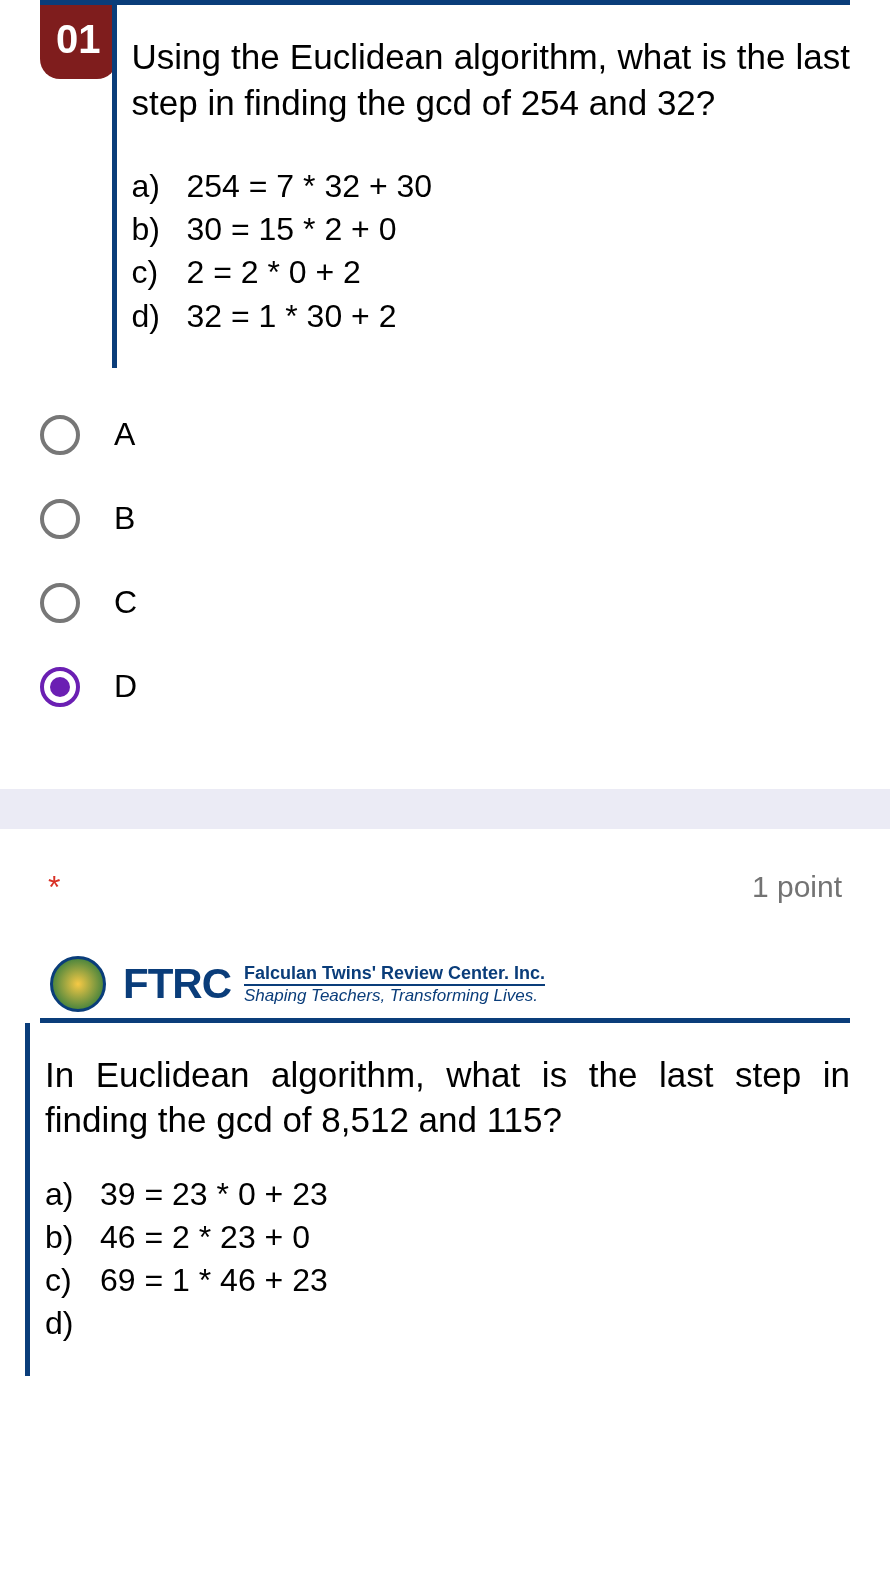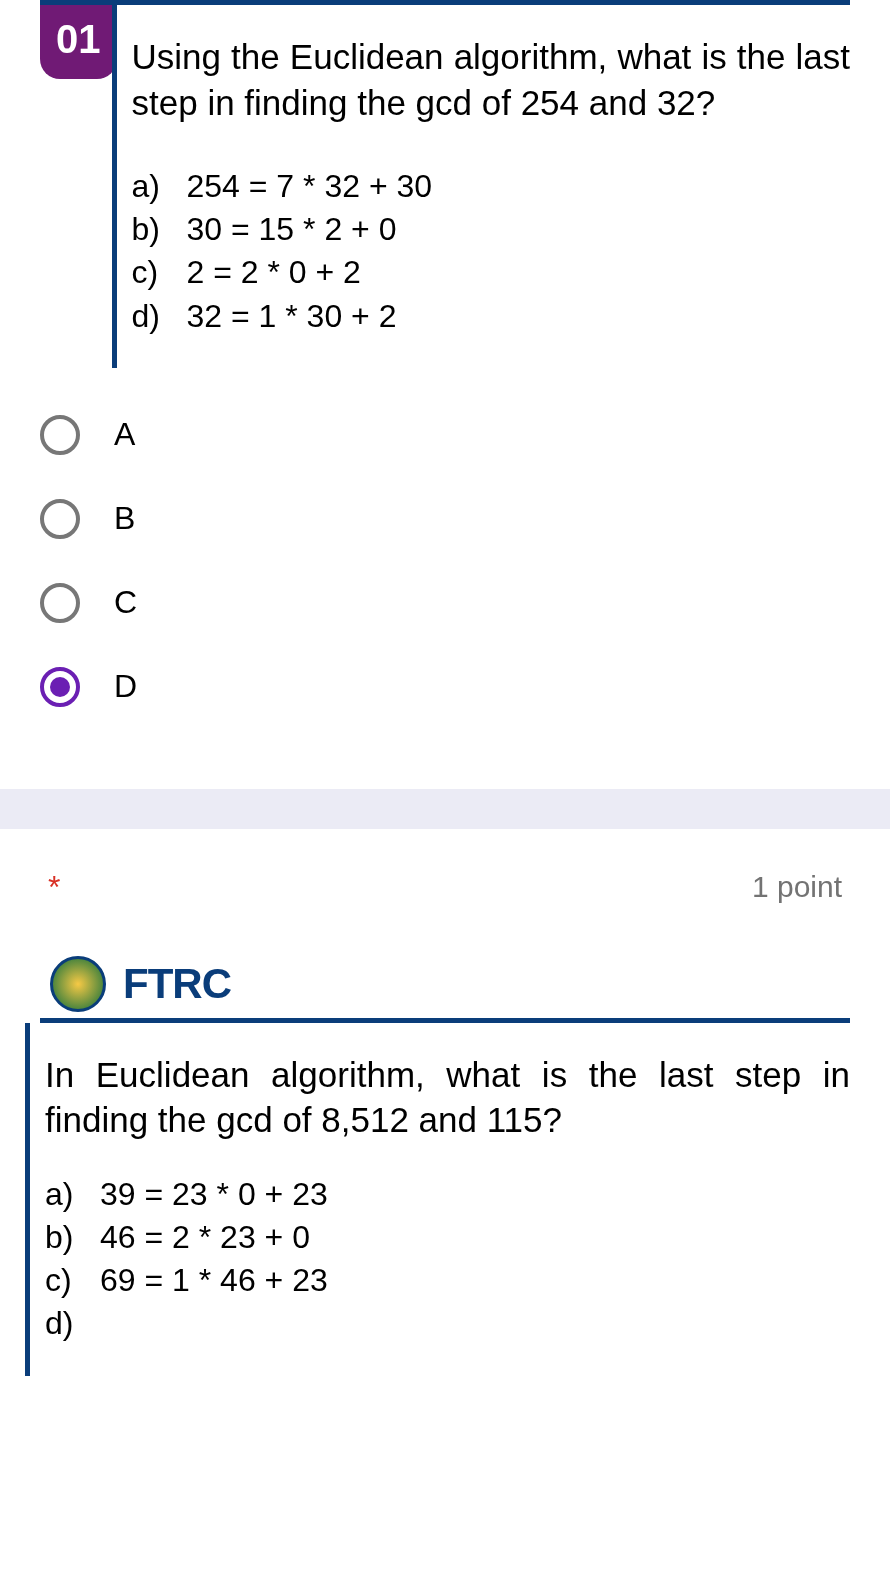--- a/index.html
+++ b/index.html
@@ -17,21 +17,21 @@
     height: 5px;
     background: #0a3d7a;
     margin: 0 40px;
   }
   .q-header {
     display: flex;
     align-items: flex-start;
     padding: 0 40px;
   }
   .q-number-badge {
-    background: #701a75;
+    background: #7f1d1d;
     color: #fff;
     font-weight: bold;
     font-size: 40px;
     padding: 14px 16px 20px 16px;
     border-bottom-left-radius: 20px;
     border-bottom-right-radius: 20px;
     margin-right: 10px;
     line-height: 1;
     flex-shrink: 0;
   }
@@ -213,20 +213,24 @@
 
 <div class="question-card">
   <div class="meta-row">
     <span class="required-star">*</span>
     <span class="point-label">1 point</span>
   </div>
 
   <div class="logo-row">
     <div class="logo-circle"></div>
     <span class="logo-text-ftrc">FTRC</span>
+    <div class="logo-tagline">
+      <span class="tagline-top">Falculan Twins' Review Center. Inc.</span>
+      <span class="tagline-bottom">Shaping Teachers, Transforming Lives.</span>
+    </div>
   </div>
 
   <div class="top-border" style="margin-top:6px;"></div>
   <div class="q-header">
     <div class="q-text-wrap">
       <div class="q-text" style="margin-bottom:30px;">In Euclidean algorithm, what is the last step in finding the gcd of 8,512 and 115?</div>
       <div class="q-options-list">
         <div class="q-option-row">
           <span class="q-option-letter">a)</span>
           <span>39 = 23 * 0 + 23</span>

